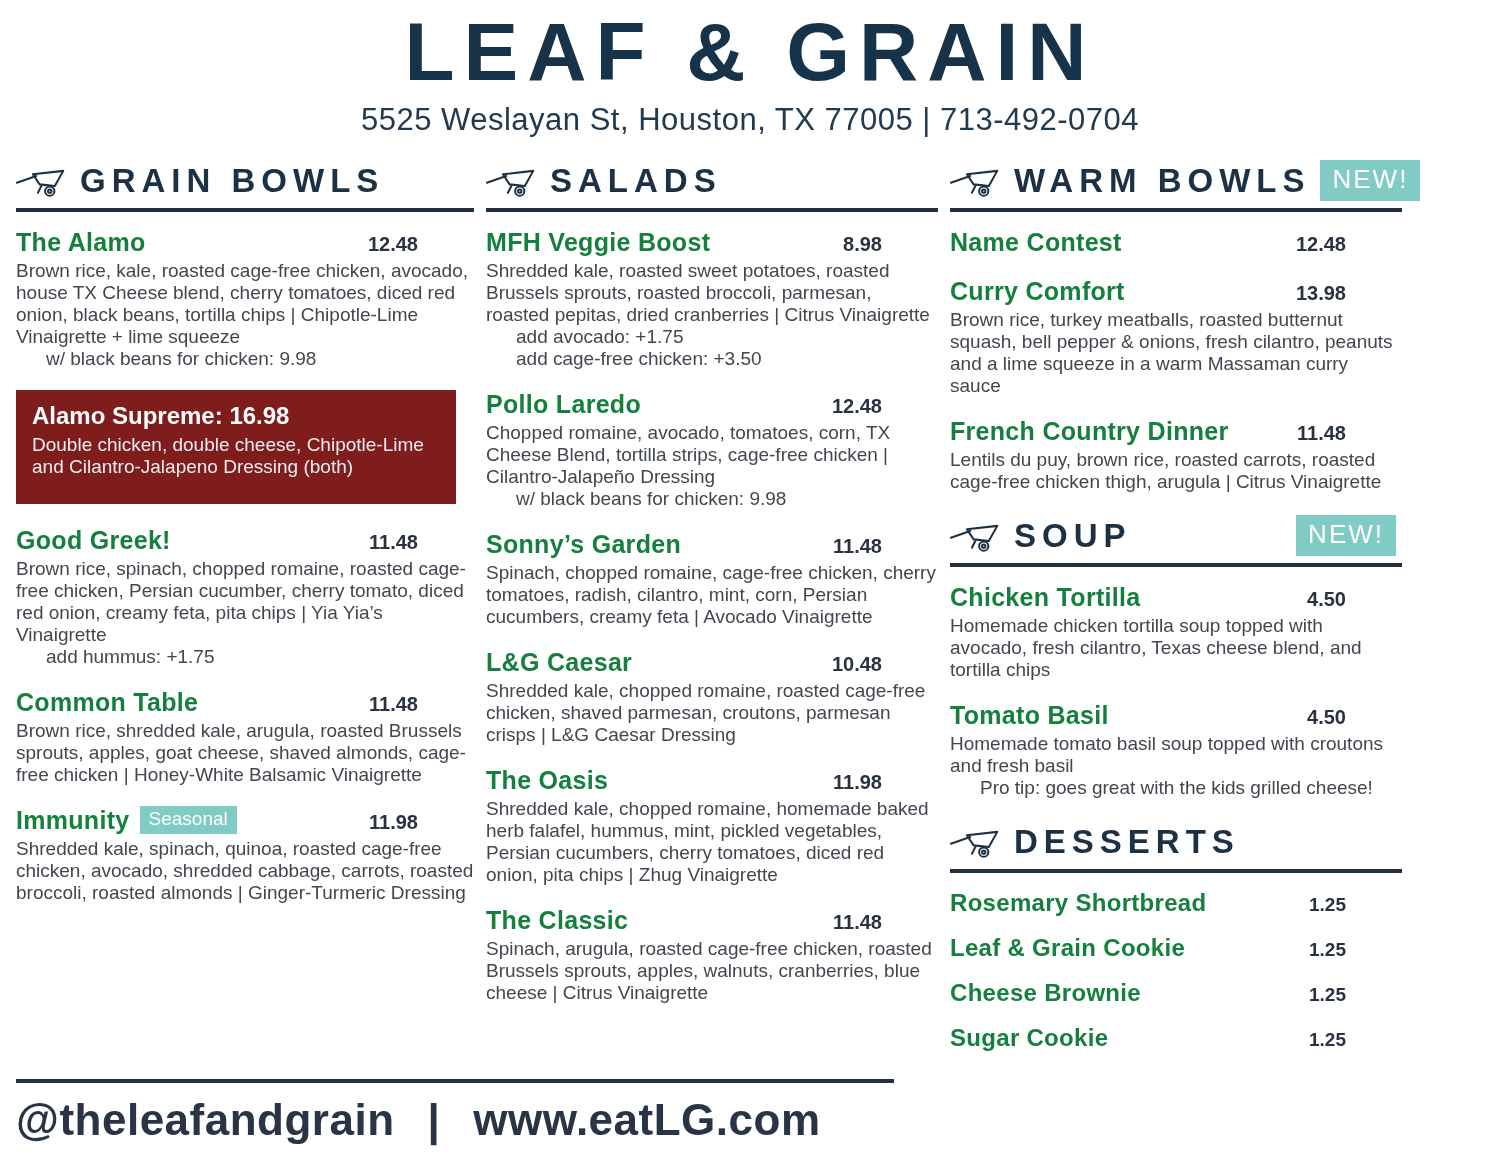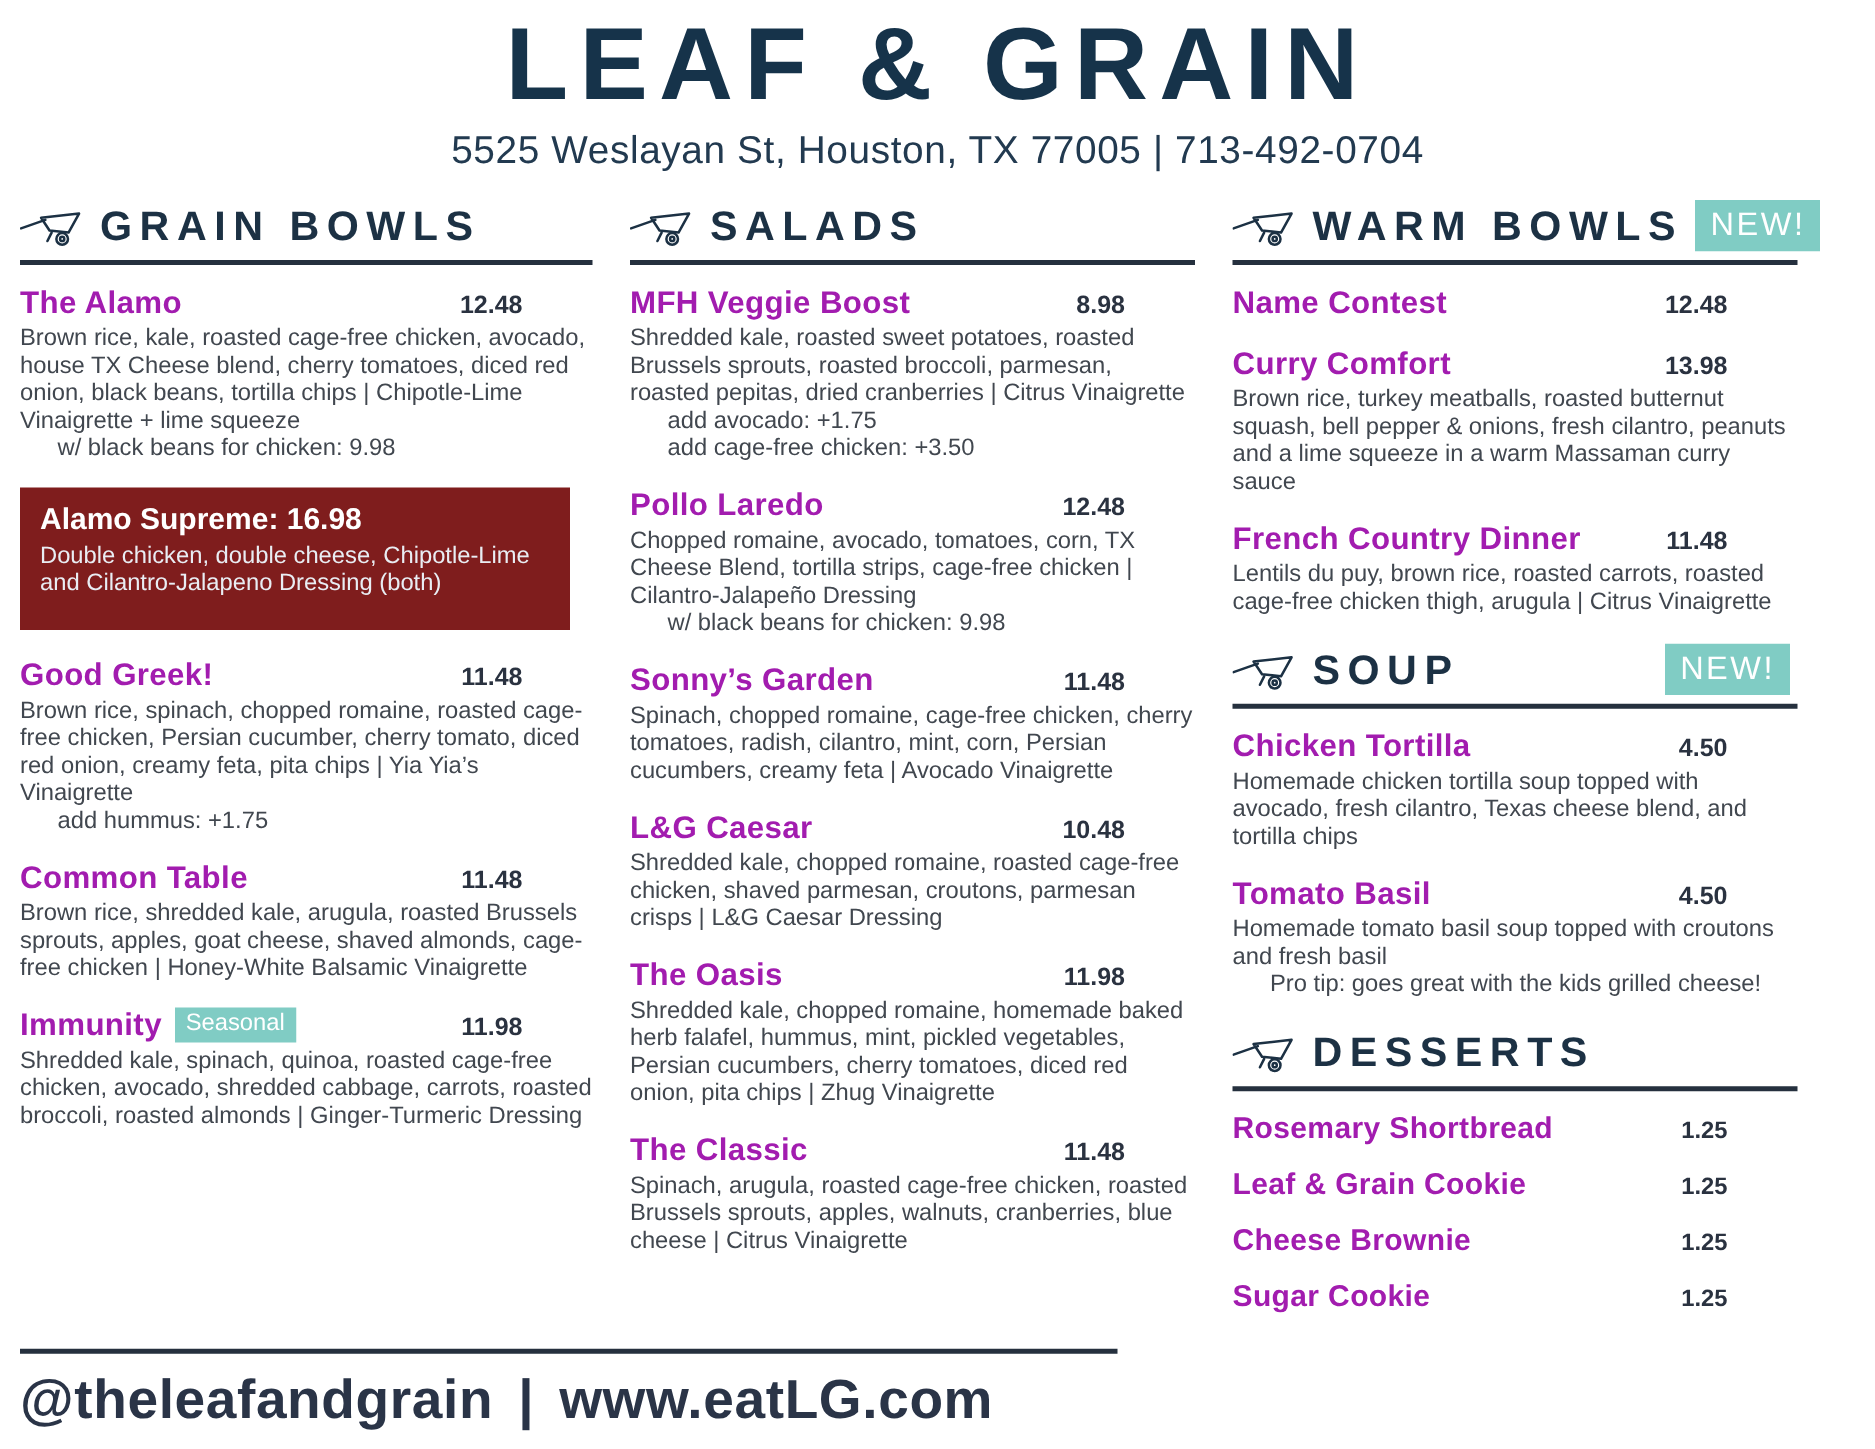--- a/index.html
+++ b/index.html
@@ -19,21 +19,21 @@
     color:#16334A; line-height:1.02;
   }
   .brand-address {
     margin-top:8px;
     font-size:31px; color:#223A50; letter-spacing:0.5px;
   }
   
   .menu {
     display:grid;
     grid-template-columns:458px 452px 452px;
-    column-gap:30px;
+    column-gap:12px;
     padding:20px 0 0 16px;
     align-items:start;
   }
   .section + .section { margin-top:14px; }
   .sec-head { display:flex; align-items:center; gap:10px; min-height:46px; }
   .sec-title {
     margin:0; white-space:nowrap;
     font-size:33px; font-weight:700; letter-spacing:6px;
     color:#1C3144;
   }
@@ -46,21 +46,21 @@
     padding:4px 12px 6px; margin-left:auto; margin-right:6px;
   }
   .badge.seasonal {
     font-size:19px; font-weight:400;
     padding:2px 9px 4px; margin-left:10px; align-self:center;
   }
   
   .item { margin-bottom:20px; }
   .item-head { display:flex; align-items:baseline; }
   .item-name {
-    margin:0; font-size:25px; font-weight:700; color:#a21caf; letter-spacing:0.3px;
+    margin:0; font-size:25px; font-weight:700; color:#15803d; letter-spacing:0.3px;
   }
   .item-price {
     margin-left:auto; margin-right:56px;
     font-size:20px; font-weight:700; color:#2A3240;
   }
   .item-desc { margin:3px 0 0 0; font-size:19px; line-height:22px; color:#41474F; }
   .item-note { margin:0; padding-left:30px; font-size:19px; line-height:22px; color:#41474F; }
   
   .featured {
     background:#7f1d1d; color:#ffffff;
@@ -72,21 +72,21 @@
   
   .dessert-row { display:flex; align-items:baseline; margin-bottom:17px; }
   .dessert-row .item-name { font-size:24px; }
   .dessert-row .item-price { font-size:19px; }
   
   .footer {
     position:absolute; left:16px; bottom:14px; width:878px;
     border-top:4px solid #25303E; padding-top:12px;
   }
   .footer-text {
-    display:flex; gap:20px; align-items:baseline;
+    display:flex; gap:33px; align-items:baseline;
     font-size:44px; font-weight:600; color:#2A3447; letter-spacing:0.5px;
   }
 </style>
 </head>
 <body>
 
 <div class="page">
 
   <header class="header">
     <h1 class="brand-title">LEAF &amp; GRAIN</h1>

